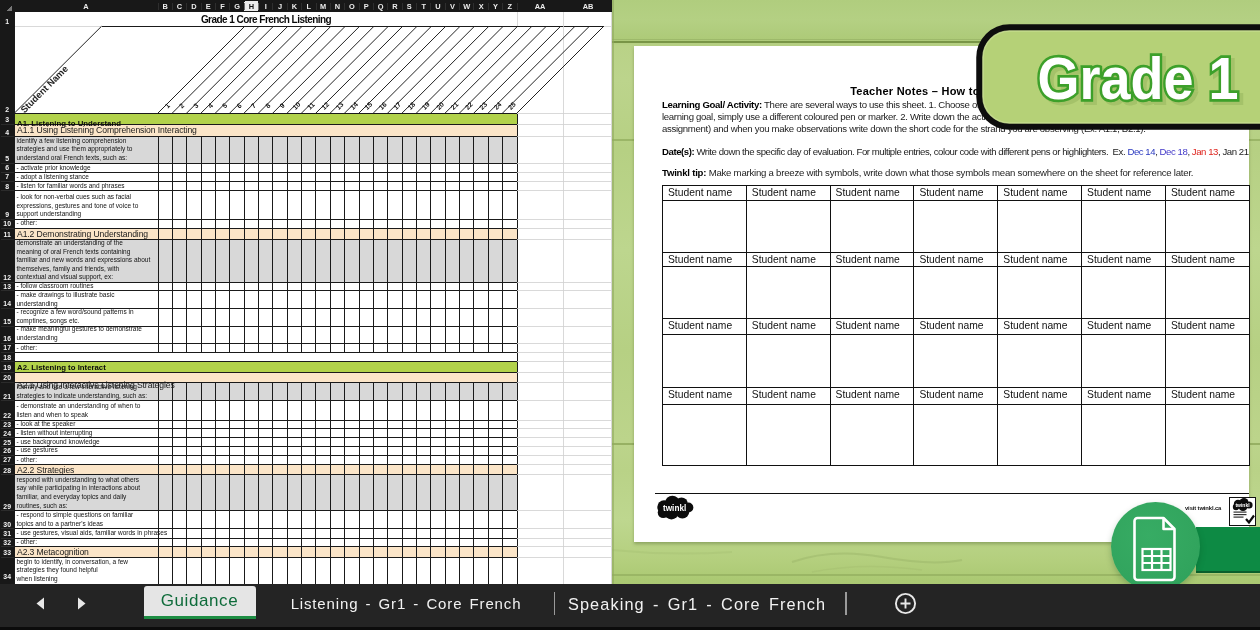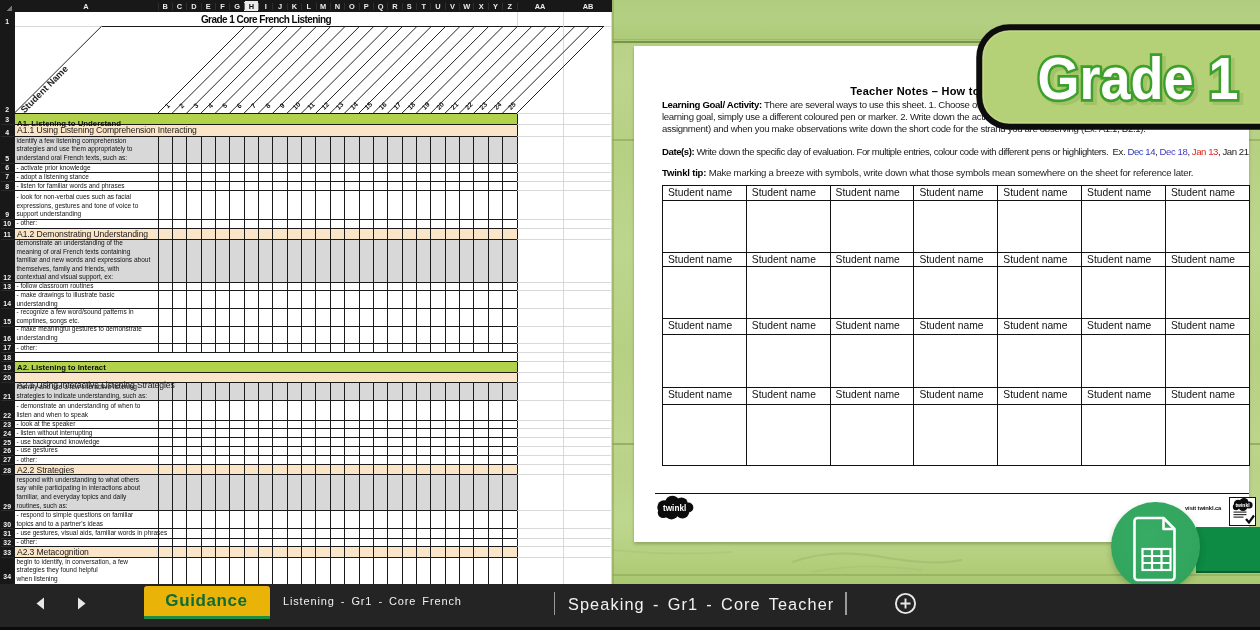--- a/index.html
+++ b/index.html
@@ -376,27 +376,27 @@
 <div style="position:absolute;left:0;top:627px;width:1260px;height:3px;background:#0b0b0b"></div>
 
 <svg style="position:absolute;left:33px;top:596px" width="15" height="15" viewBox="0 0 15 15">
       <path d="M 11 1.5 L 3.5 7.5 L 11 13.5 Z" fill="#e8e8e8"></path>
     </svg>
 
 <svg style="position:absolute;left:74px;top:596px" width="15" height="15" viewBox="0 0 15 15">
       <path d="M 4 1.5 L 11.5 7.5 L 4 13.5 Z" fill="#e8e8e8"></path>
     </svg>
 
-<div style="position:absolute;left:143.5px;top:585.5px;width:126px;height:33.2px;background:#eab308;border-radius:3px 3px 0 0;border-bottom:3.2px solid #1e8e44;box-sizing:border-box;display:flex;align-items:center;justify-content:center;font-size:17px;letter-spacing:0.6px;font-weight:bold;color:#0e6b3a">Guidance</div>
-
-<div style="position:absolute;left:283px;top:594.5px;width:246px;font-size:11px;letter-spacing:0.85px;word-spacing:2.2px;color:#f2f2f2;white-space:nowrap">Listening - Gr1 - Core French</div>
+<div style="position:absolute;left:143.5px;top:585.5px;width:112px;height:33.2px;background:#e5e5e5;border-radius:3px 3px 0 0;border-bottom:3.2px solid #1e8e44;box-sizing:border-box;display:flex;align-items:center;justify-content:center;font-size:17px;letter-spacing:0.6px;font-weight:normal;color:#0e6b3a">Guidance</div>
+
+<div style="position:absolute;left:283px;top:594.5px;width:246px;text-align:center;font-size:15px;letter-spacing:0.85px;word-spacing:2.2px;color:#f2f2f2;white-space:nowrap">Listening - Gr1 - Core French</div>
 
 <div style="position:absolute;left:553.5px;top:592px;width:1.5px;height:23px;background:#9a9a9a"></div>
 
-<div style="position:absolute;left:568px;top:594.5px;width:258px;text-align:center;font-size:16.3px;letter-spacing:1.1px;word-spacing:2.6px;color:#f2f2f2;white-space:nowrap">Speaking - Gr1 - Core Teacher</div>
+<div style="position:absolute;left:568px;top:594.5px;width:258px;text-align:center;font-size:16.3px;letter-spacing:1.1px;word-spacing:2.6px;color:#f2f2f2;white-space:nowrap">Speaking - Gr1 - Core French</div>
 
 <div style="position:absolute;left:845px;top:592px;width:1.5px;height:23px;background:#9a9a9a"></div>
 
 <svg style="position:absolute;left:894px;top:592px" width="23" height="23" viewBox="0 0 23 23">
 <circle cx="11.5" cy="11.5" r="9.6" fill="none" stroke="#e8e8e8" stroke-width="1.9"></circle>
 <path d="M 11.5 6.5 V 16.5 M 6.5 11.5 H 16.5" stroke="#e8e8e8" stroke-width="1.9"></path>
 </svg>
 
 </div>
 

